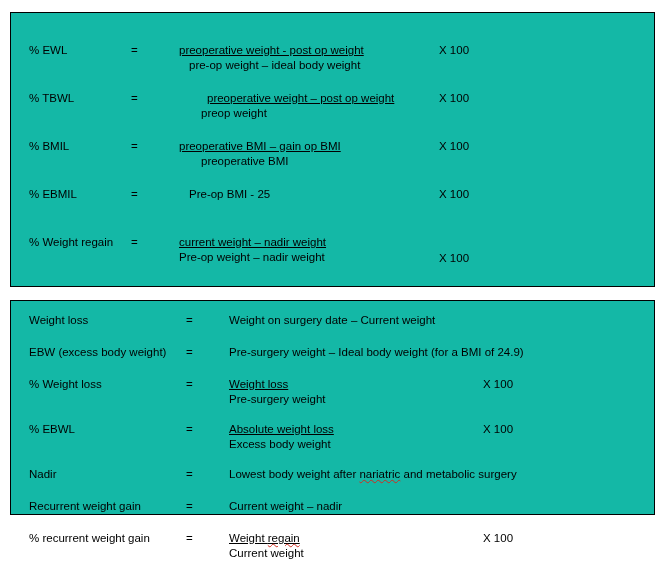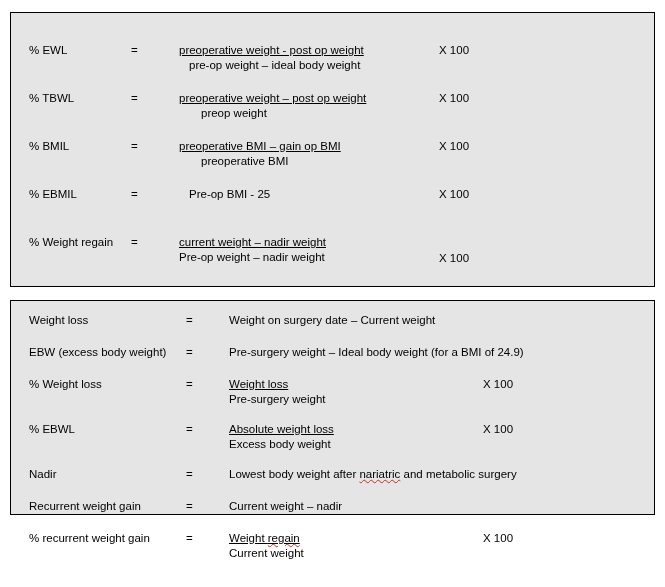--- a/index.html
+++ b/index.html
@@ -22,21 +22,21 @@
     top: 0;
     width: 665px;
     height: 587px;
   }
 
   
   .box {
     position: absolute;
     border: 1px solid #000000;
     box-sizing: border-box;
-    background: #e5e5e5;
+    background: #14b8a6;
   }
   #box-top {
     left: 10px;
     top: 12px;
     width: 645px;
     height: 275px;
   }
   #box-bottom {
     left: 10px;
     top: 300px;
@@ -112,21 +112,21 @@
         <span class="numer line" style="display:block;text-align:right;">preoperative weight - post op weight</span>
         <span class="denom line indent1" style="display:block;">pre-op weight – ideal body weight</span>
       </span>
       <span class="mult line">X 100</span>
     </div>
 
     <div class="row" style="left:0; top:78px;">
       <span class="label line">% TBWL</span>
       <span class="eq line">=</span>
       <span class="frac">
-        <span class="numer line" style="display:block;">preoperative weight – post op weight</span>
+        <span class="numer line" style="display:block;margin-left:28px;">preoperative weight – post op weight</span>
         <span class="denom line indent2" style="display:block;">preop weight</span>
       </span>
       <span class="mult line">X 100</span>
     </div>
 
     <div class="row" style="left:0; top:126px;">
       <span class="label line">% BMIL</span>
       <span class="eq line">=</span>
       <span class="frac">
         <span class="numer line" style="display:block;">preoperative BMI – gain op BMI</span>

